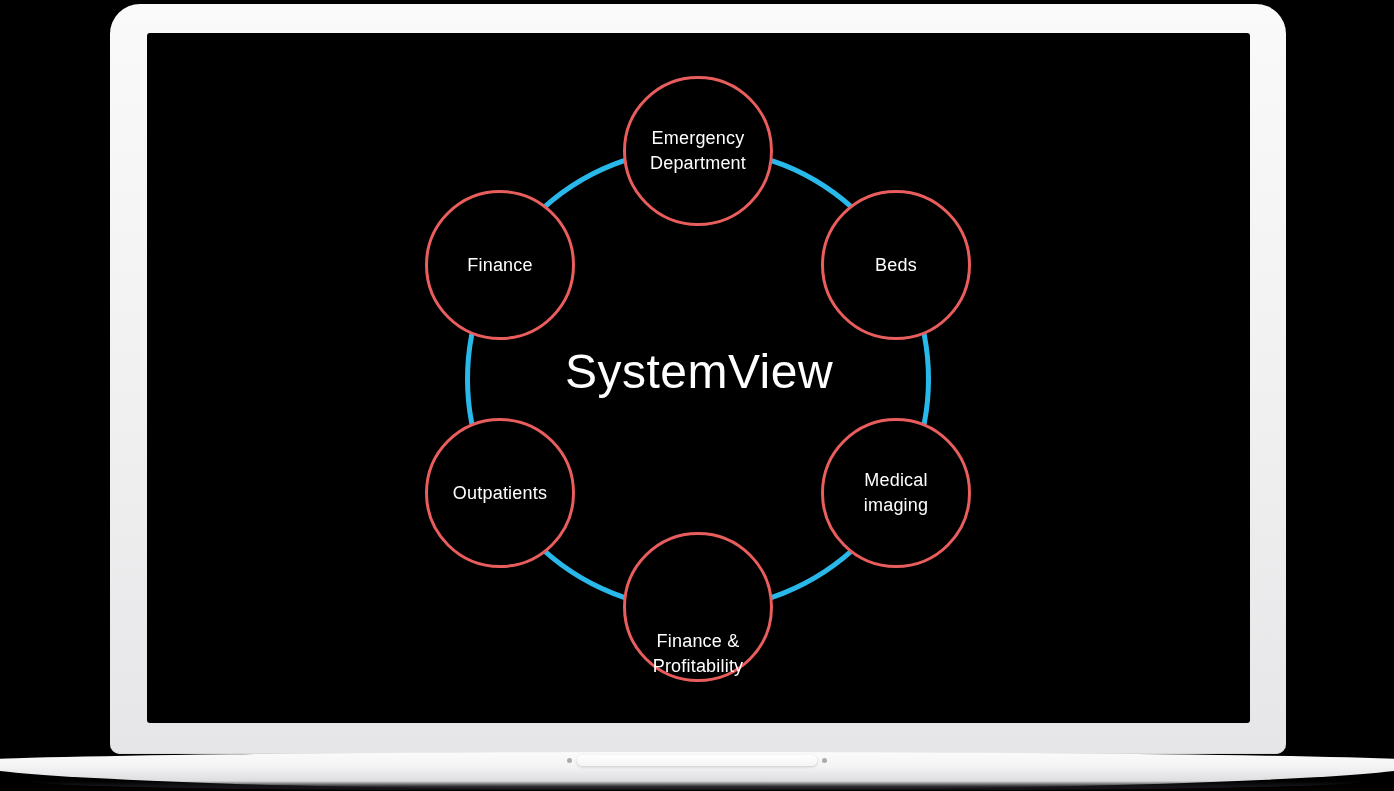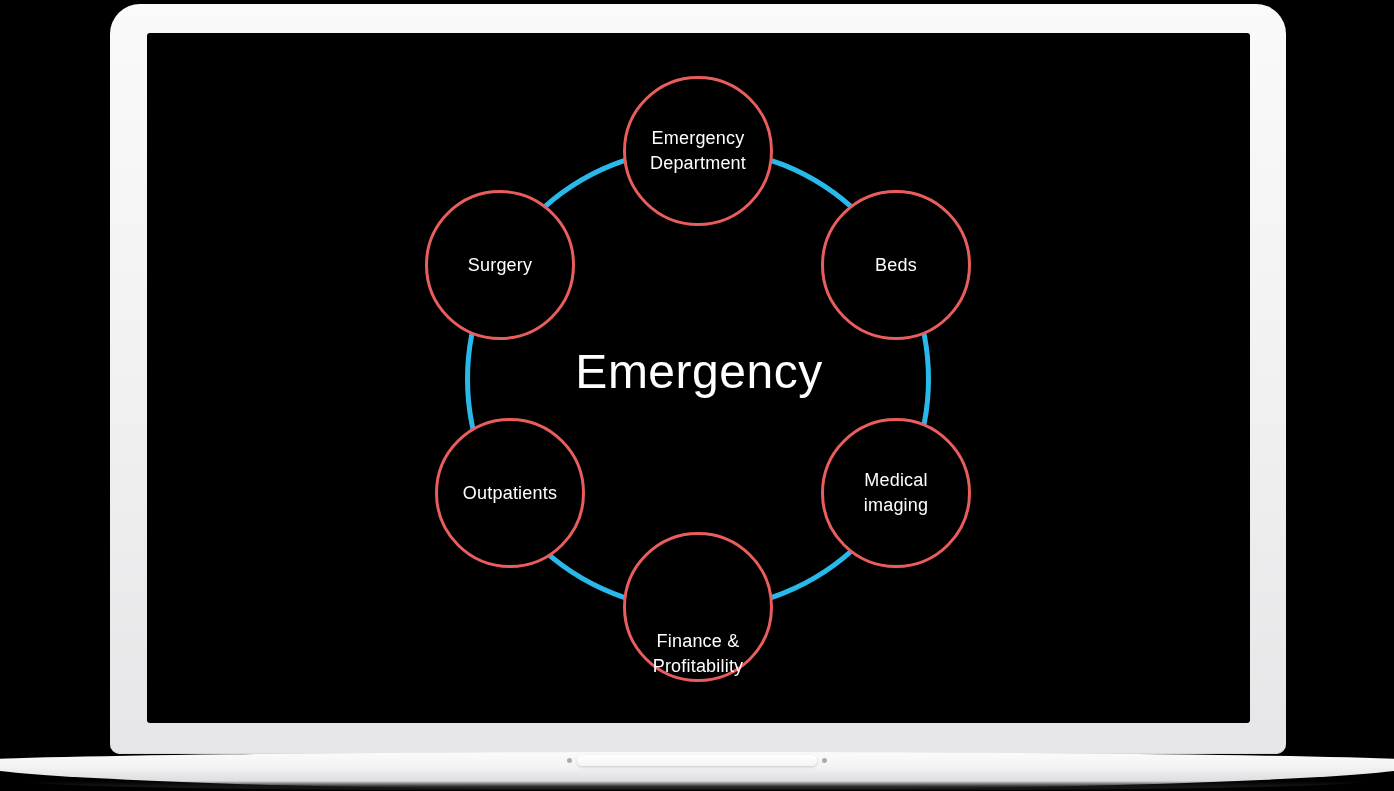--- a/index.html
+++ b/index.html
@@ -93,21 +93,21 @@
     font-size: 18px;
     font-weight: 500;
     line-height: 1.38;
     letter-spacing: 0.2px;
     max-width: 118px;
   }
   .node-ed   { left: 476px; top: 43px;  }
   .node-beds { left: 674px; top: 157px; }
   .node-mi   { left: 674px; top: 385px; }
   .node-fin  { left: 476px; top: 499px; align-items: flex-end; }
-  .node-out  { left: 288px; top: 385px; }
+  .node-out  { left: 278px; top: 385px; }
   .node-sur  { left: 278px; top: 157px; }
 
   .diagram-title {
     position: absolute;
     left: 552px; top: 338px;
     transform: translate(-50%, -50%);
     color: var(--text-white, #ffffff);
     font-size: 48px;
     font-weight: 500;
     letter-spacing: 0.5px;
@@ -138,24 +138,24 @@
 
       <div class="node node-fin">
         <span class="node-label">Finance &amp; Profitability</span>
       </div>
 
       <div class="node node-out">
         <span class="node-label">Outpatients</span>
       </div>
 
       <div class="node node-sur">
-        <span class="node-label">Surgery</span>
+        <span class="node-label">Finance</span>
       </div>
 
-      <div class="diagram-title">Emergency</div>
+      <div class="diagram-title">SystemView</div>
 
     </div>
   </div>
 
   <div class="base">
     <div class="notch"></div>
   </div>
 
 </div>
 

